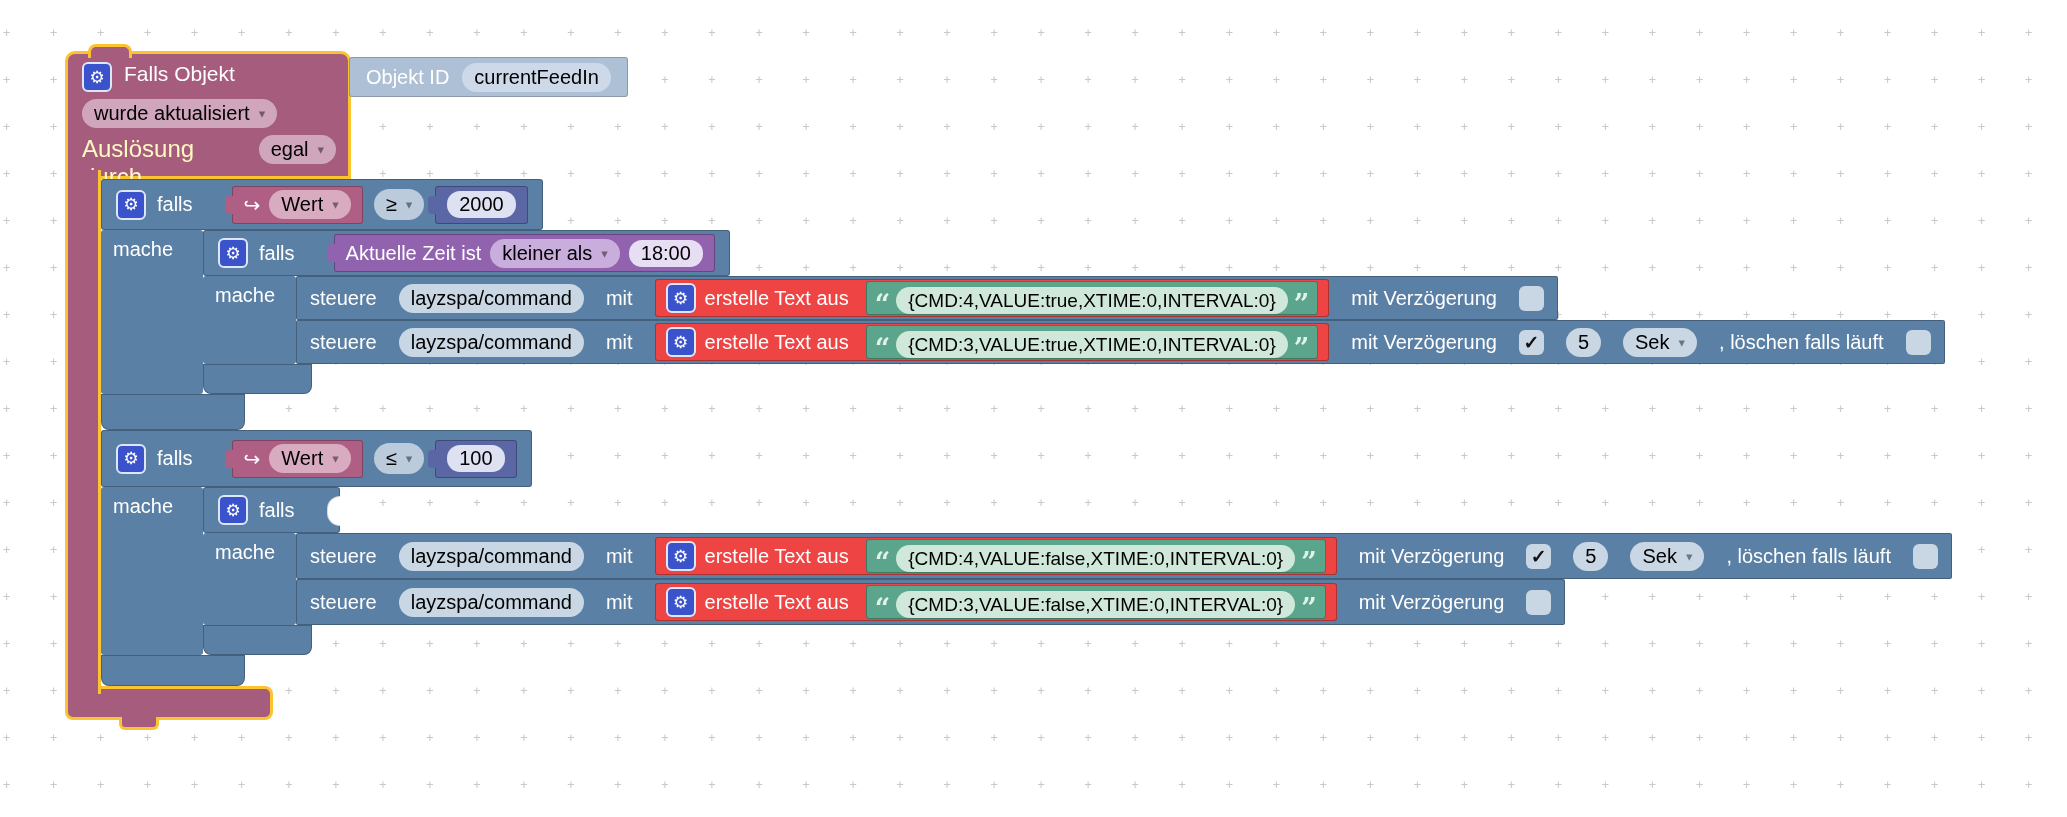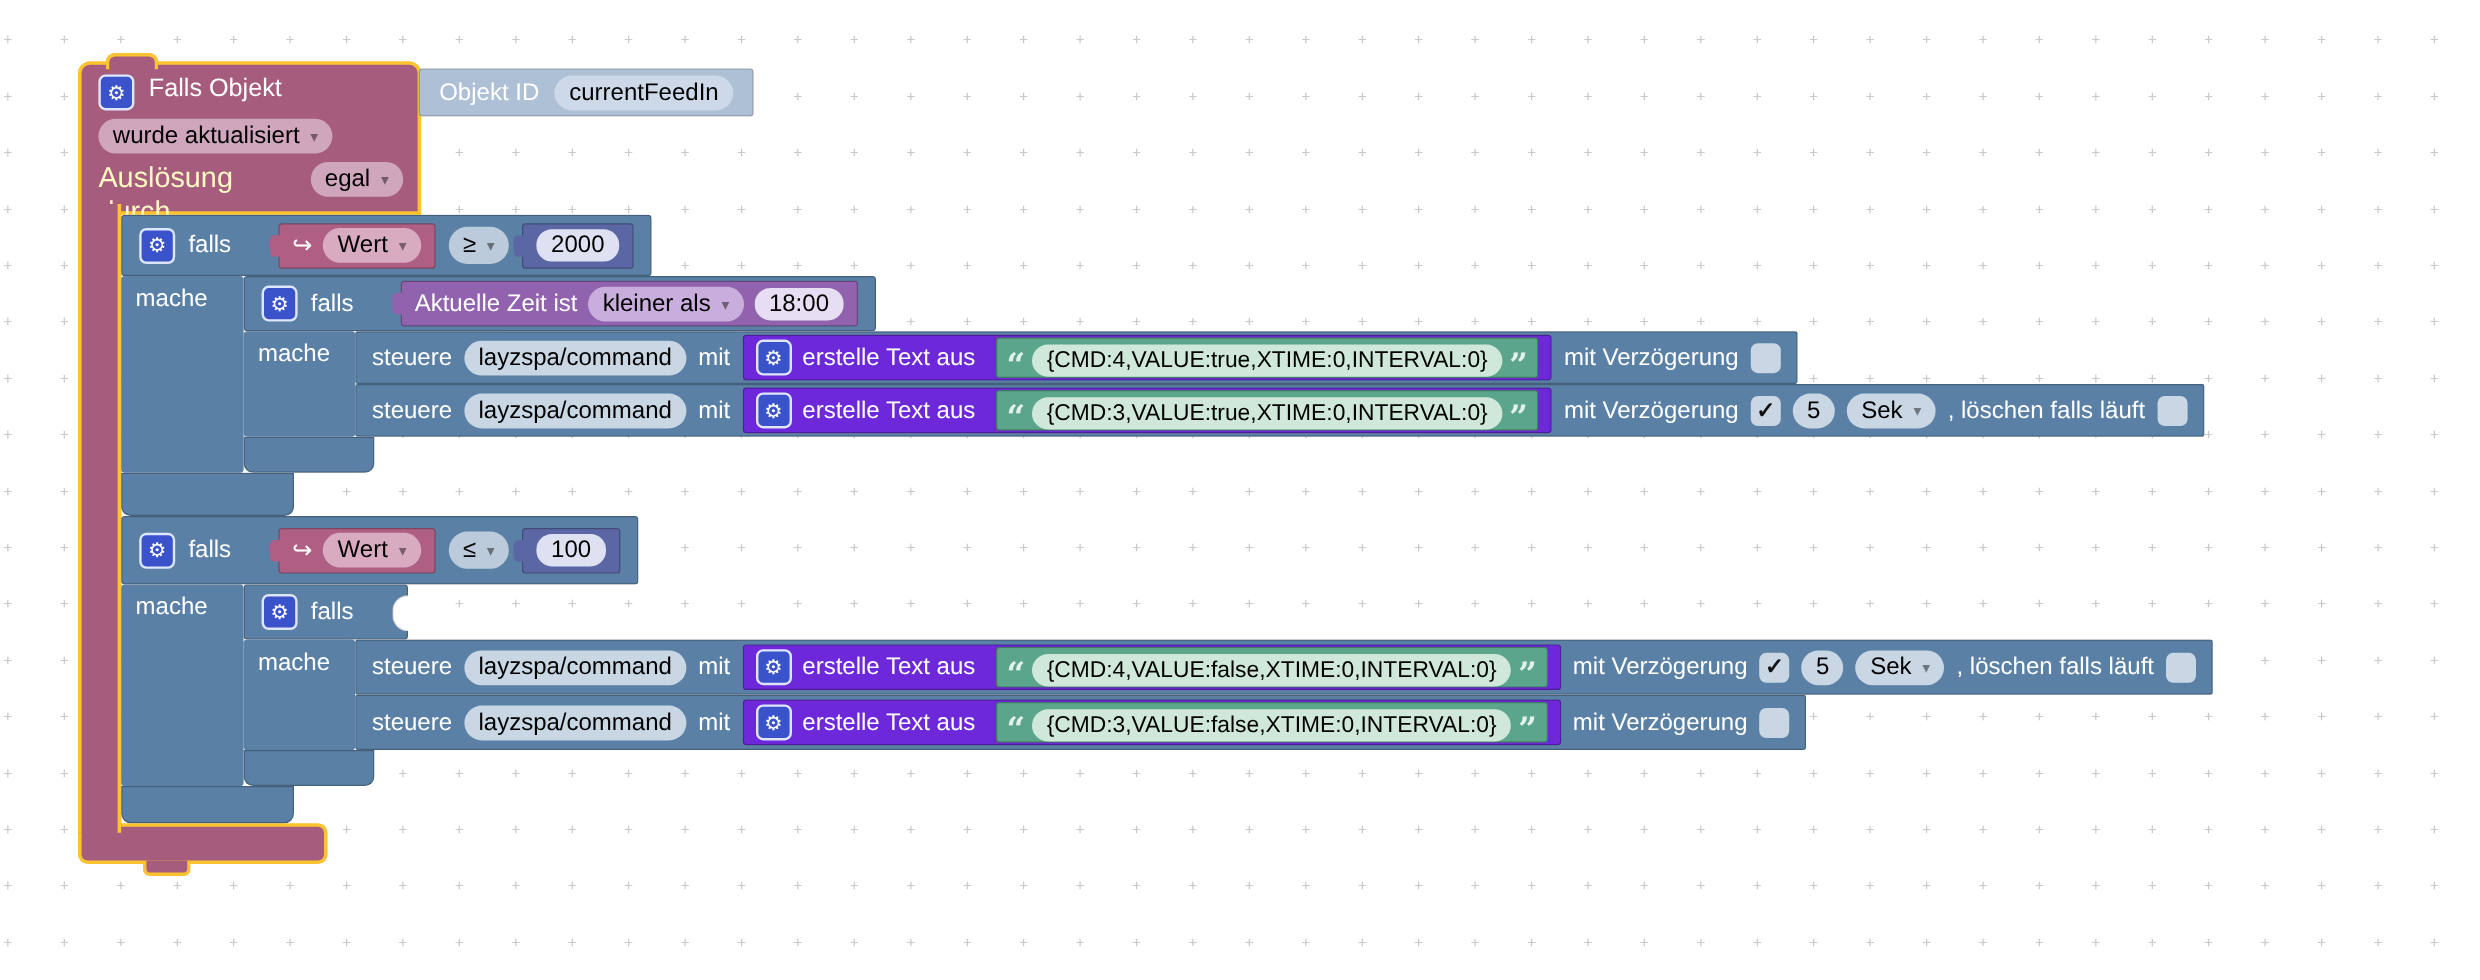--- a/index.html
+++ b/index.html
@@ -20,21 +20,21 @@
   .pbar{border-radius:8px;z-index:1;}
   .ptab{border-top:none;border-radius:0 0 6px 6px;z-index:1;}
   .prow{display:flex;align-items:flex-start;gap:12px;}
   .ptitle{color:#fff;font-size:21px;}
   .plabel{color:#fef9c3;font-size:24px;}
   .ppill{background:#d0a6bc;color:#000;}
   
   .blue{background:#5b80a5;border:1px solid rgba(0,0,0,.25);border-radius:3px;}
   .bhead{position:absolute;display:flex;align-items:center;gap:11px;padding:0 14px;
          background:#5b80a5;border:1px solid rgba(0,0,0,.25);border-radius:3px;box-sizing:border-box;z-index:3;}
-  .brow{position:absolute;display:flex;align-items:center;gap:10px;padding:0 13px;
+  .brow{position:absolute;display:flex;align-items:center;gap:22px;padding:0 13px;
         background:#5b80a5;border:1px solid rgba(0,0,0,.25);border-radius:2px;box-sizing:border-box;z-index:3;}
   .bfoot{border-radius:0 0 8px 8px;z-index:2;}
   .bcol{z-index:2;padding:8px 0 0 12px;box-sizing:border-box;}
   .wlabel{color:#fff;font-size:20px;white-space:pre;}
   
   .pill{display:inline-flex;align-items:center;border-radius:15px;padding:0 12px;height:29px;
         font-size:20px;color:#000;box-sizing:border-box;white-space:pre;}
   .blue-field{background:#c9d6e4;}
   .dd::after{content:"\25BE";font-size:13px;color:rgba(0,0,0,.45);margin-left:9px;}
   .checkbox{width:25px;height:25px;border-radius:6px;background:#c9d6e4;display:inline-flex;
@@ -50,21 +50,21 @@
   .maroon{background:#b05f84;}
   .maroon .pill{background:#d9abc1;}
   .indigo{background:#5b67a5;}
   .indigo .pill{background:#dee1f2;border-radius:13px;height:27px;text-align:center;}
   .tpurple{background:#9162ae;}
   .tpurple .pill.opt{background:#c9aedd;}
   .tpurple .pill.tme{background:#e8def4;border-radius:13px;height:27px;}
   .cmp{background:#bccbdc;height:31px;border-radius:16px;}
   .cond{margin-left:28px;}
   
-  .gblock{display:inline-flex;align-items:center;gap:9px;background:#6d28d9;
+  .gblock{display:inline-flex;align-items:center;gap:9px;background:#ef4444;
           border:1px solid rgba(0,0,0,.28);border-radius:3px;padding:16px 10px;height:38px;box-sizing:border-box;}
   .gtext{display:inline-flex;align-items:flex-end;gap:6px;background:#5ba58c;border:1px solid rgba(0,0,0,.28);
          border-radius:3px;padding:0 8px;height:34px;margin-left:8px;box-sizing:border-box;}
   .green-field{background:#cfe8da;border-radius:14px;font-size:19px;height:27px;}
   .q{color:#e2f2ea;font-family:"DejaVu Serif",serif;font-weight:bold;font-size:27px;line-height:18px;height:18px;overflow:visible;}
   .q-open::before{content:"\201C";}
   .q-close::before{content:"\201D";}
   
   .oidblock{position:absolute;display:flex;align-items:center;gap:13px;background:#aec0d5;
             border:1px solid rgba(0,0,0,.2);border-radius:3px;height:40px;padding:0 16px;z-index:3;box-sizing:border-box;}

